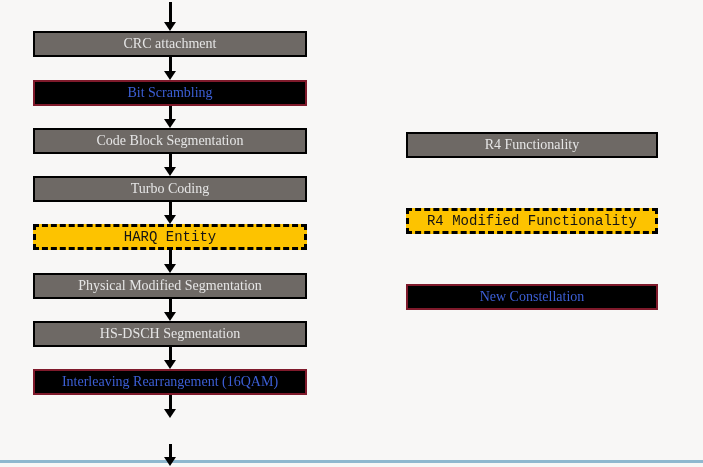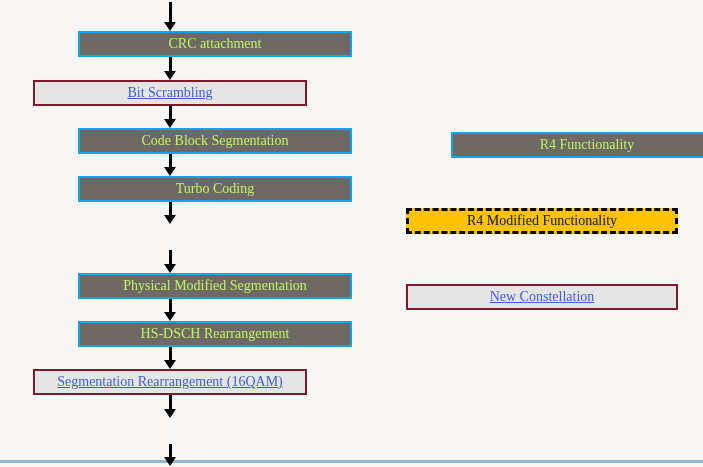--- a/index.html
+++ b/index.html
@@ -14,38 +14,37 @@
   .box {
     position:absolute;
     box-sizing:border-box;
     height:26px;
     display:flex; align-items:center; justify-content:center;
     font-size:14px;
     text-align:center;
     white-space:nowrap;
   }
   .flow-box { left:33px; width:274px; }
-  .legend-box { left:406px; width:272px; }
+  .legend-box { left:406px; width:252px; }
 
   .style-r4 {
     background:#6e6965;
-    border:2px solid #0ea5e9;
-    color:#bef264;
-    margin-left:45px;
+    border:2px solid #000000;
+    color:#e5e5e5;
   }
   .style-new {
-    background:#e5e5e5;
+    background:#000000;
     border:2px solid #7f1a2b;
     color:#3c5fd6;
-    text-decoration:underline;
   }
   .style-r4mod {
     background:#fdc300;
     border:3px dashed #000000;
     color:#141414;
+    font-family:Liberation Mono, monospace;
   }
 
   .arrow {
     position:absolute;
     left:164px; width:12px;
     display:flex; flex-direction:column; align-items:center;
     z-index:2;
   }
   .arrow .stem { width:3px; background:#000; flex:1; }
   .arrow .head {
@@ -106,23 +105,24 @@
     </div>
   <div class="arrow" style="top:444px;height:22px">
       <div class="stem"></div>
       <div class="head"></div>
     </div>
 
   <div class="box flow-box style-r4" style="top:31px">CRC attachment</div>
   <div class="box flow-box style-new" style="top:80px">Bit Scrambling</div>
   <div class="box flow-box style-r4" style="top:128px">Code Block Segmentation</div>
   <div class="box flow-box style-r4" style="top:176px">Turbo Coding</div>
+  <div class="box flow-box style-r4mod" style="top:224px">HARQ Entity</div>
   <div class="box flow-box style-r4" style="top:273px">Physical Modified Segmentation</div>
-  <div class="box flow-box style-r4" style="top:321px">HS-DSCH Rearrangement</div>
-  <div class="box flow-box style-new" style="top:369px">Segmentation Rearrangement (16QAM)</div>
+  <div class="box flow-box style-r4" style="top:321px">HS-DSCH Segmentation</div>
+  <div class="box flow-box style-new" style="top:369px">Interleaving Rearrangement (16QAM)</div>
 
   <div class="box legend-box style-r4" style="top:132px">R4 Functionality</div>
   <div class="box legend-box style-r4mod" style="top:208px">R4 Modified Functionality</div>
   <div class="box legend-box style-new" style="top:284px">New Constellation</div>
 
   <div class="baseline"></div>
 
 </div>
 
 </body></html>

